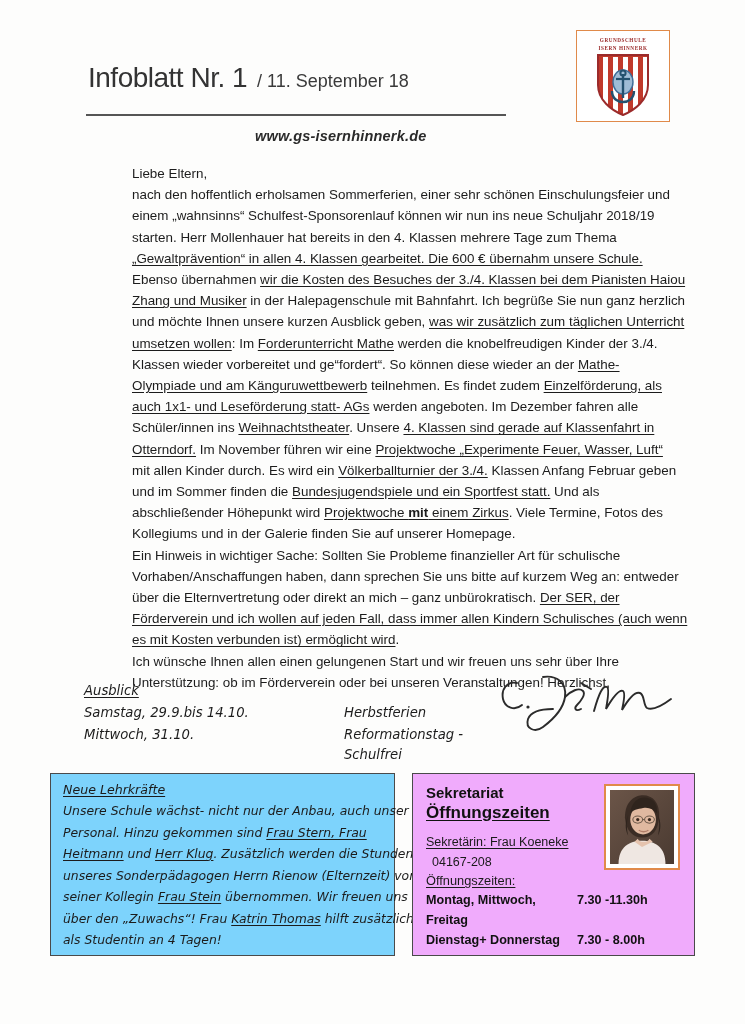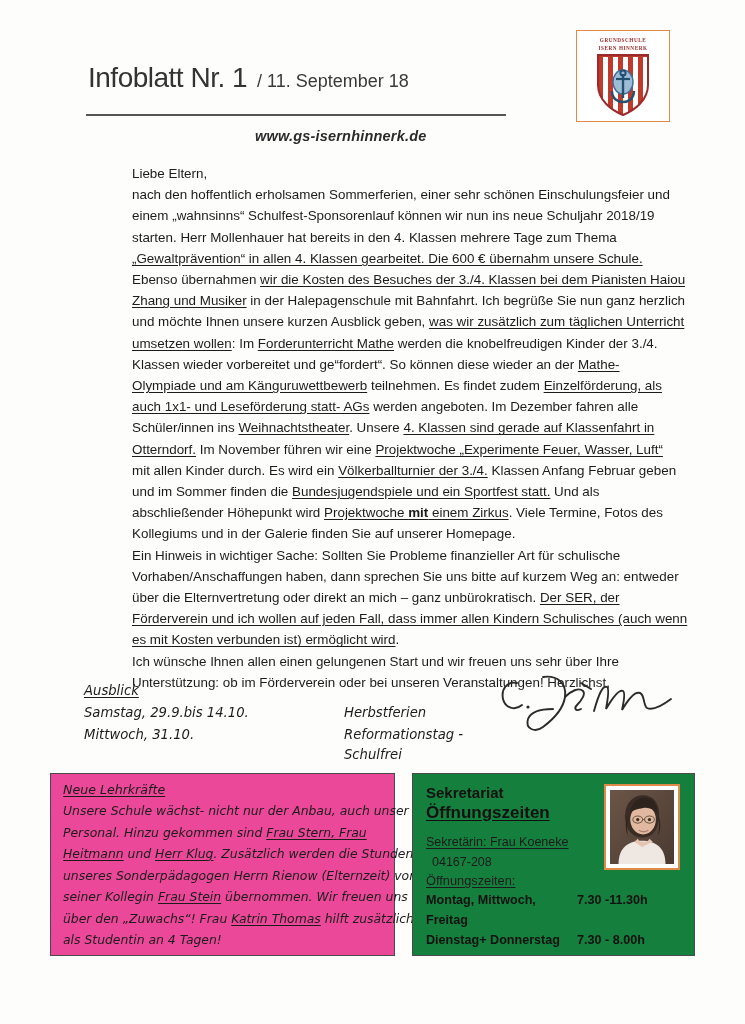--- a/index.html
+++ b/index.html
@@ -153,21 +153,21 @@
 
   
   .box-left {
     position: absolute;
     left: 50px;
     top: 773px;
     width: 345px;
     height: 183px;
     border: 1.2px solid #4a4a4a;
     box-sizing: border-box;
-    background: #ec4899;
+    background: #7dd3fc;
     padding: 8px 11px 0 12px;
   }
   .box-left .bl-title {
     font-family: "DejaVu Sans", sans-serif;
     font-style: italic;
     font-size: 12.6px;
     text-decoration: underline;
     text-underline-offset: 2px;
     display: block;
     margin-bottom: 3px;
@@ -182,21 +182,21 @@
   .box-left .bl-body .ln { white-space: nowrap; display: block; }
 
   .box-right {
     position: absolute;
     left: 412px;
     top: 773px;
     width: 283px;
     height: 183px;
     border: 1.2px solid #4a4a4a;
     box-sizing: border-box;
-    background: #15803d;
+    background: #f0abfc;
     padding: 9px 0 0 13px;
   }
   .br-h1 {
     font-size: 15px;
     font-weight: 700;
     line-height: 19px;
     display: block;
     color: #111111;
   }
   .br-h2 {

